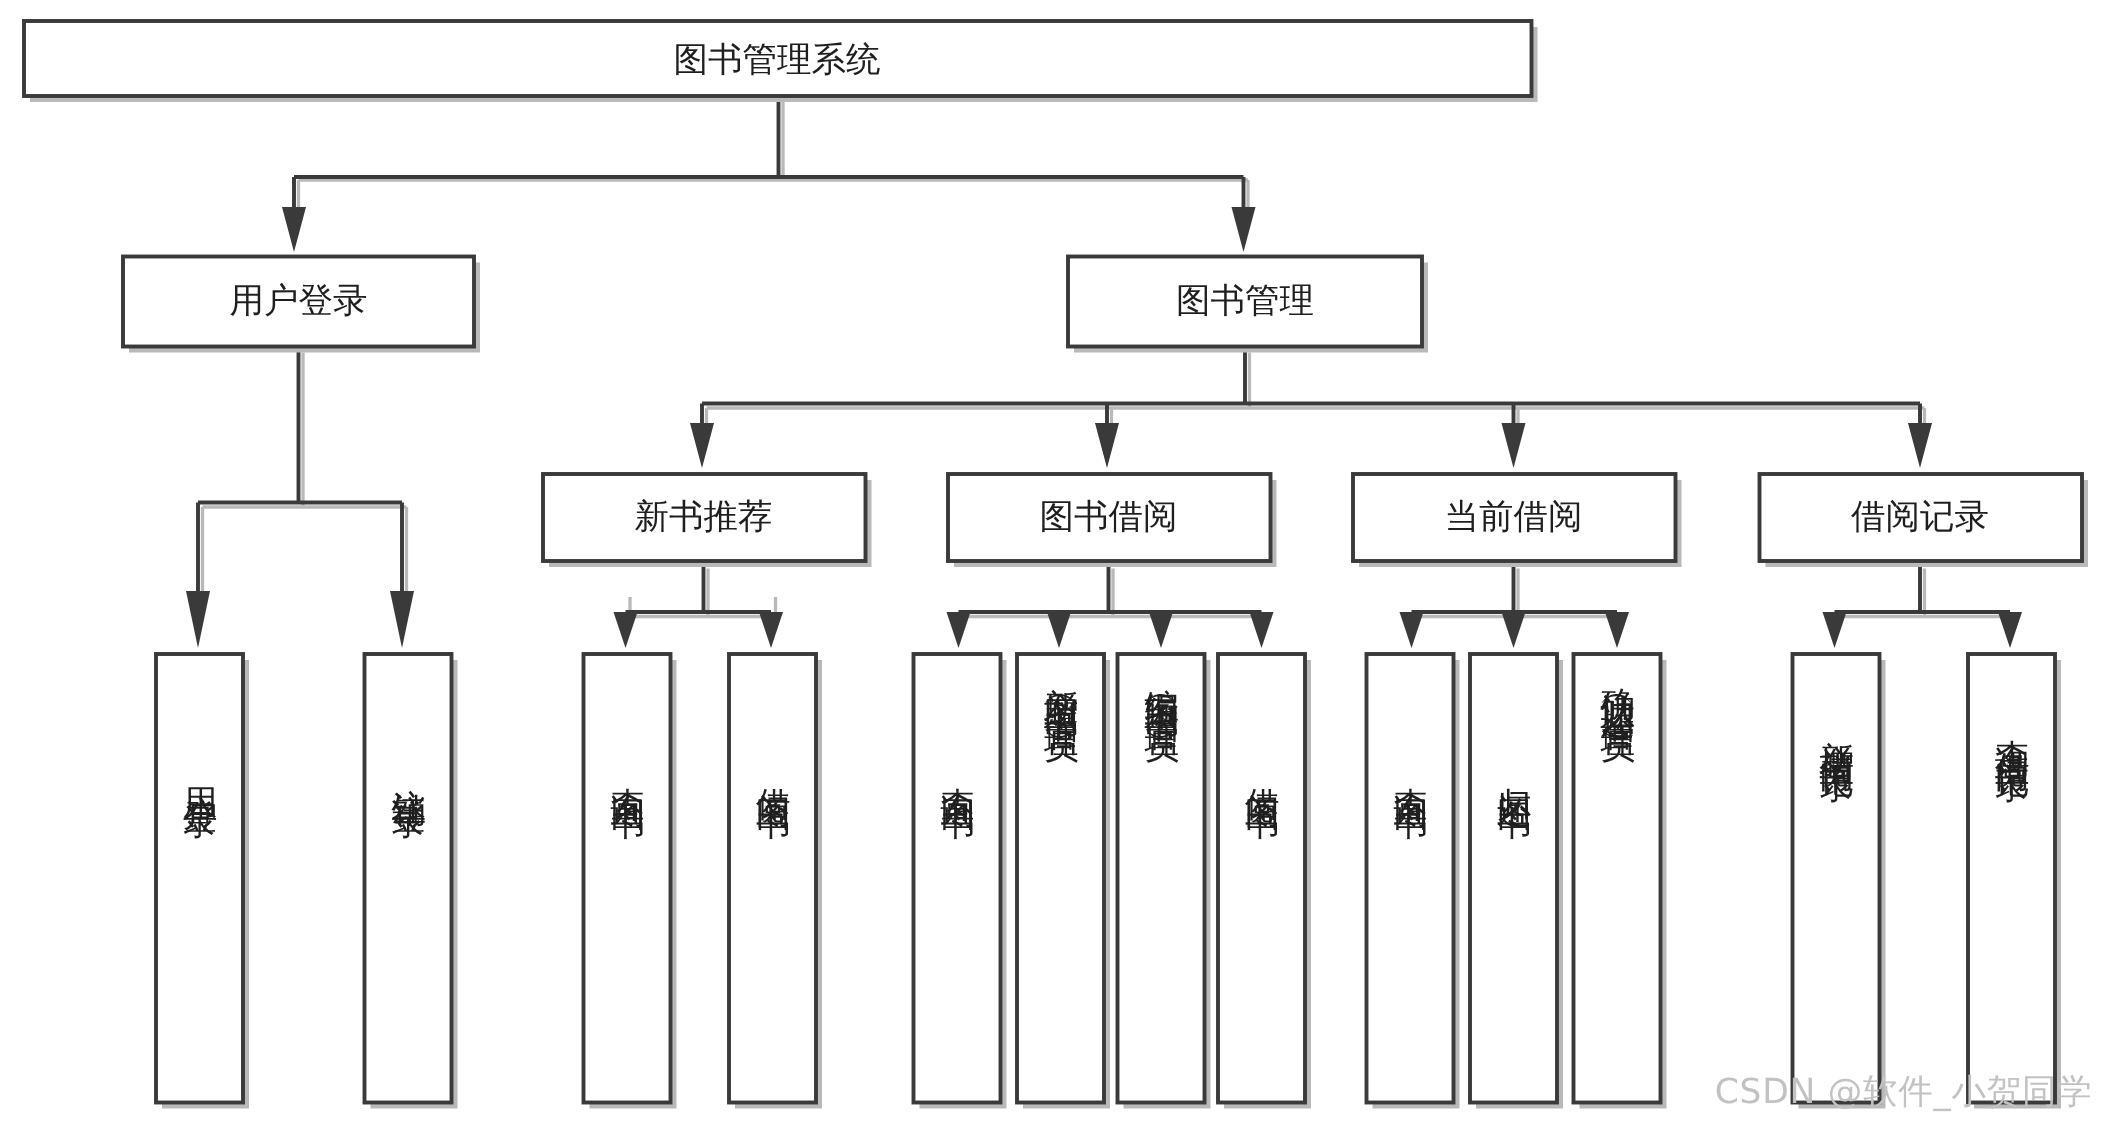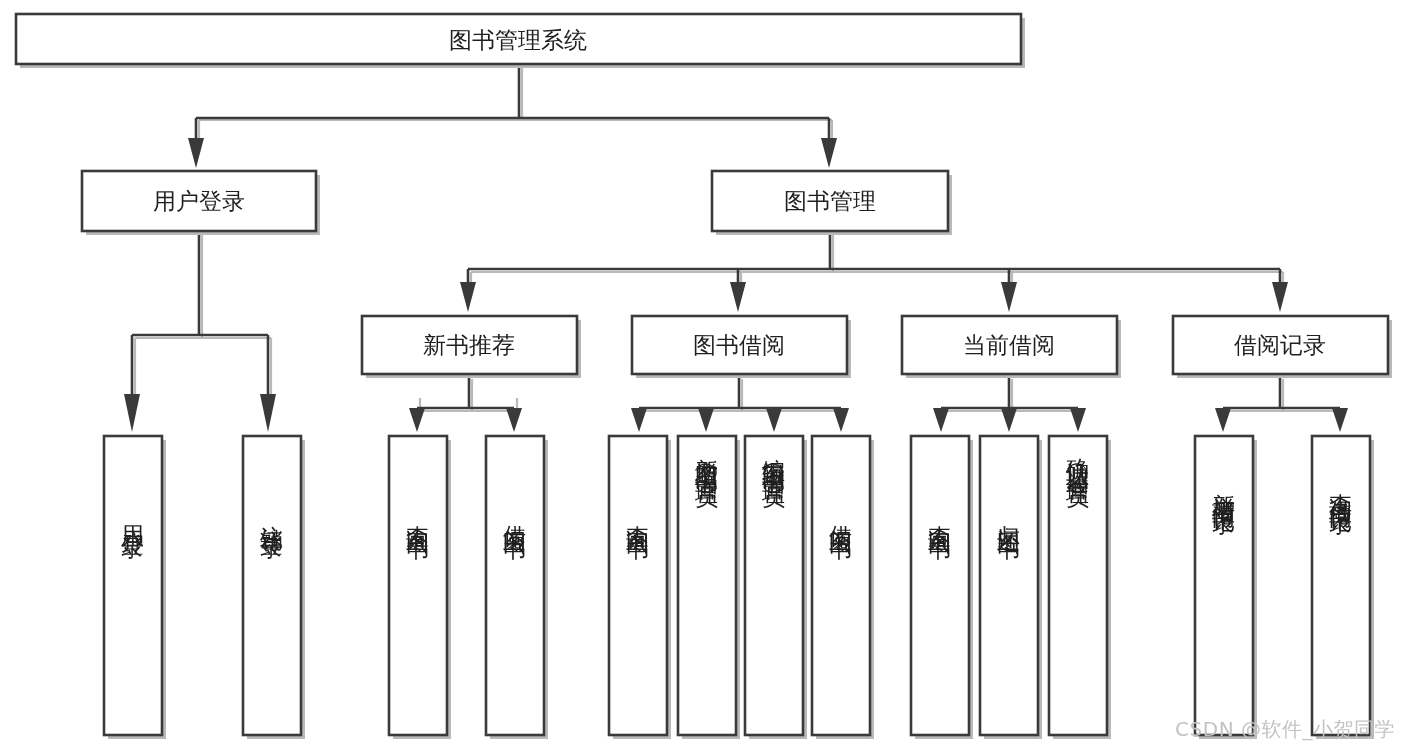--- a/index.html
+++ b/index.html
@@ -60,21 +60,21 @@
     fill: #1f1f1f;
     font-family: "DejaVu Sans", "Liberation Sans", sans-serif;
     font-size: 23px;
     text-anchor: middle;
   }
   .watermark {
     position: absolute;
     right: 10px;
     bottom: 4px;
     color: #c2c2c2;
-    font-size: 20px;
+    font-size: 23px;
     font-family: "DejaVu Sans", "Liberation Sans", sans-serif;
     letter-spacing: 0.5px;
     white-space: nowrap;
     user-select: none;
   }
 </style>
 </head>
 <body>
 
 <div id="stage">

